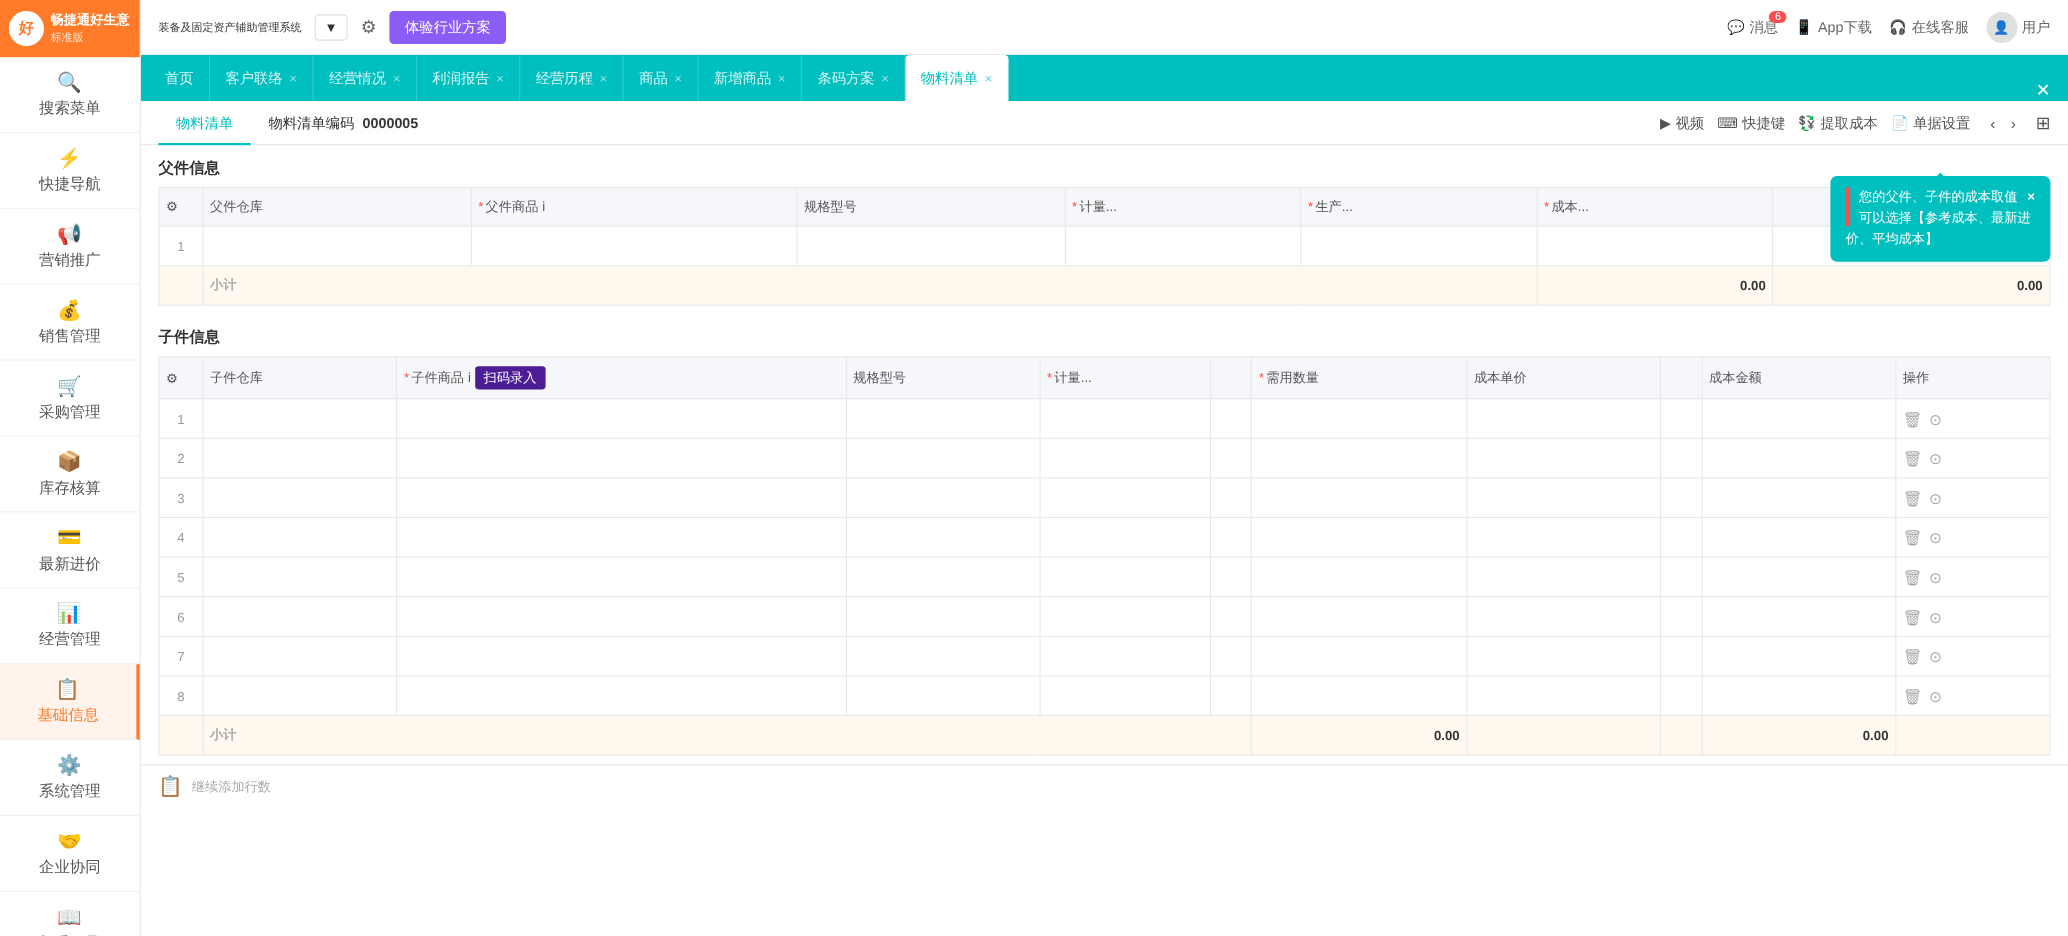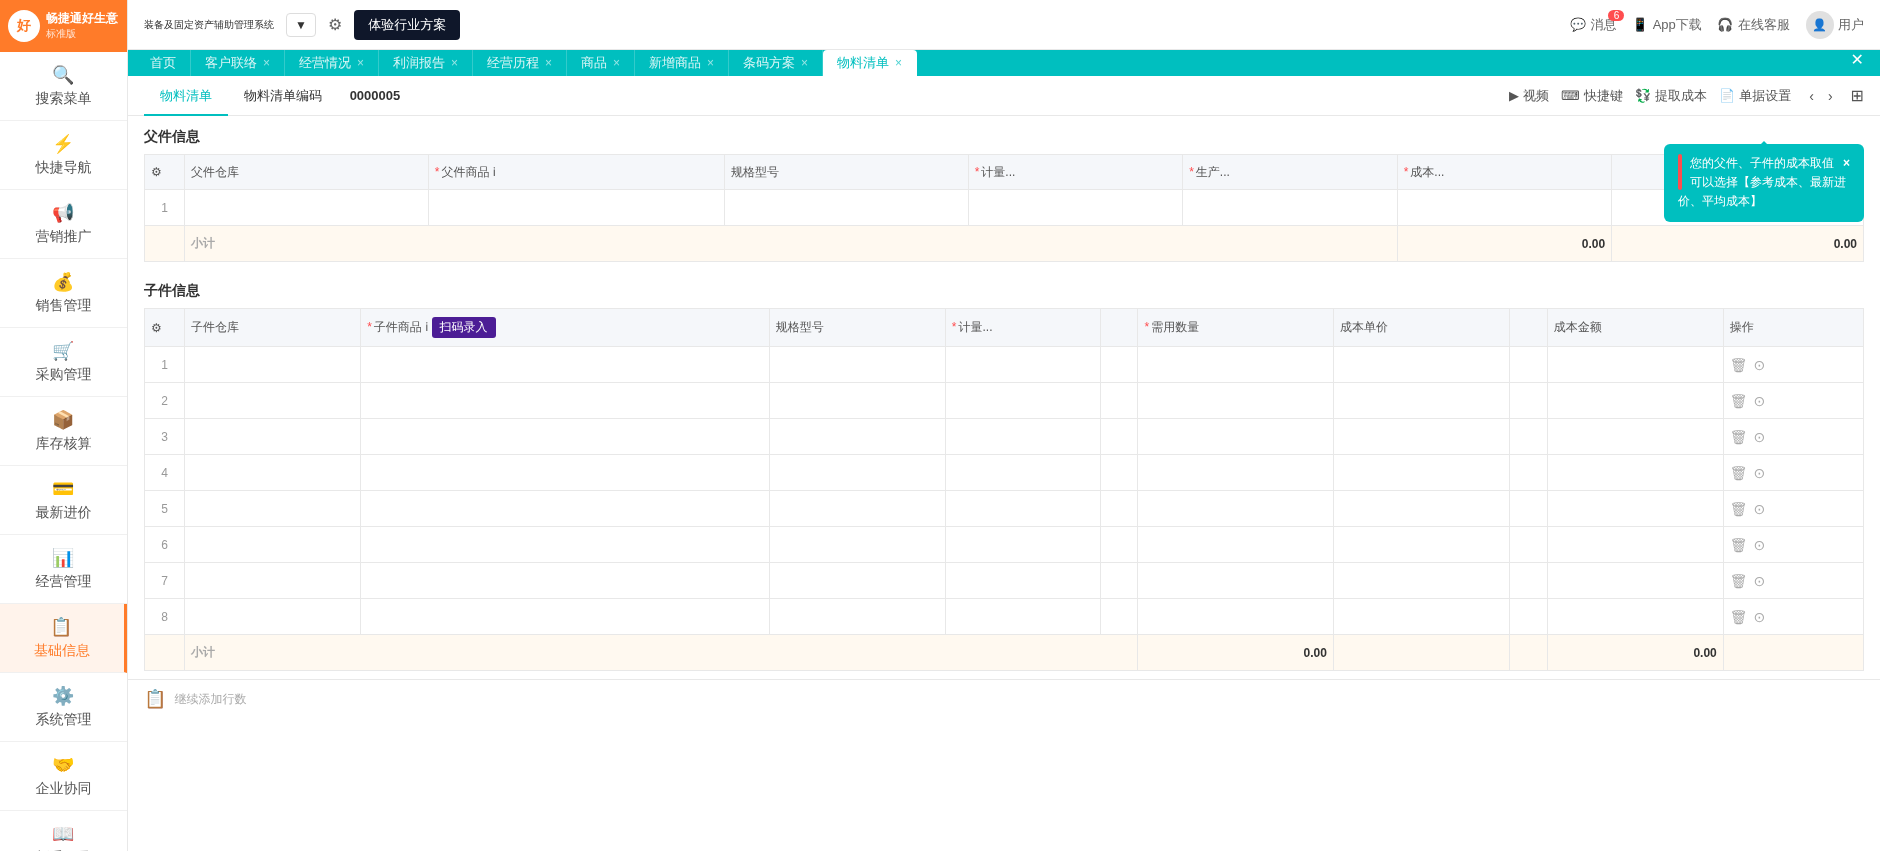--- a/index.html
+++ b/index.html
@@ -73,41 +73,41 @@
     .system-select {
       border: 1px solid #ddd;
       border-radius: 4px;
       padding: 4px 8px;
       font-size: 12px;
       cursor: pointer;
       color: #333;
     }
     .gear-btn { font-size: 16px; color: #666; cursor: pointer; }
     .trial-btn {
-      background: #0f172a;
+      background: #8b5cf6;
       color: #fff;
       border: none;
       border-radius: 4px;
       padding: 6px 14px;
       font-size: 13px;
       cursor: pointer;
     }
     .header-right { margin-left: auto; display: flex; align-items: center; gap: 16px; }
     .header-action { display: flex; align-items: center; gap: 4px; color: #666; font-size: 13px; cursor: pointer; }
     .badge-wrap { position: relative; }
     .badge { position: absolute; top: -6px; right: -8px; background: #ff4d4f; color: #fff; border-radius: 10px; font-size: 10px; padding: 0 4px; min-width: 16px; text-align: center; }
     .user-avatar { width: 28px; height: 28px; background: #e0e0e0; border-radius: 50%; display: flex; align-items: center; justify-content: center; font-size: 12px; color: #666; }
 
     
     .tab-bar {
       background: #00bfbf;
       display: flex;
-      align-items: flex-start;
+      align-items: flex-end;
       padding: 0 8px;
-      height: 26px;
+      height: 42px;
       overflow-x: auto;
       flex-shrink: 0;
     }
     .tab-item {
       display: flex;
       align-items: center;
       padding: 0 14px;
       height: 100%;
       color: rgba(255,255,255,0.85);
       cursor: pointer;
@@ -376,21 +376,21 @@
       </div>
       <span class="tab-bar-close">✕</span>
   </div>
 
   <div class="content">
 
     <div class="sub-tabs">
       <div class="sub-tab active">物料清单</div>
       <div class="sub-tab">
         <span>物料清单编码</span>
-        <span style="margin-left:24px;color:#333;font-weight:bold;">0000005</span>
+        <span style="margin-left:4px;color:#333;font-weight:bold;">0000005</span>
       </div>
       <div class="toolbar-right">
         <div class="toolbar-btn">
           <span>▶</span>
           <span>视频</span>
         </div>
         <div class="toolbar-btn">
           <span>⌨</span>
           <span>快捷键</span>
         </div>

